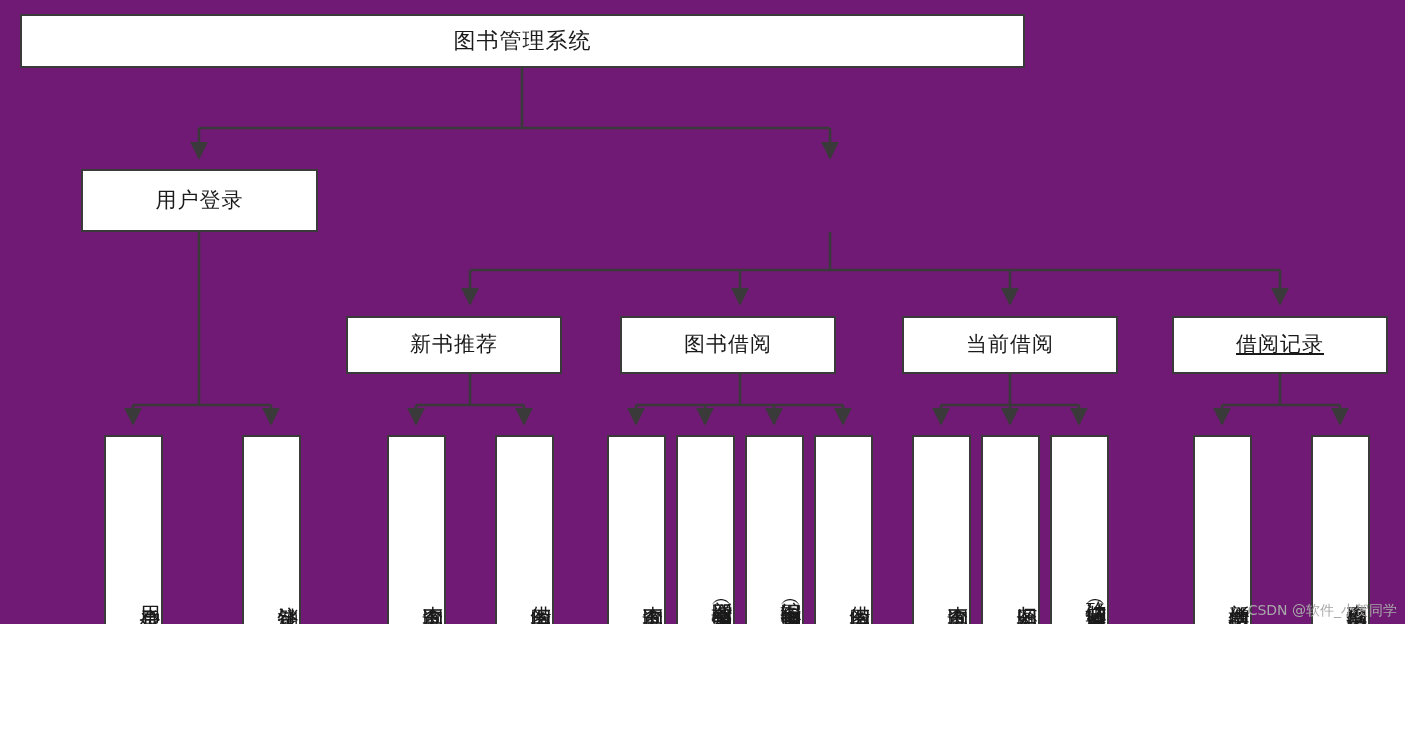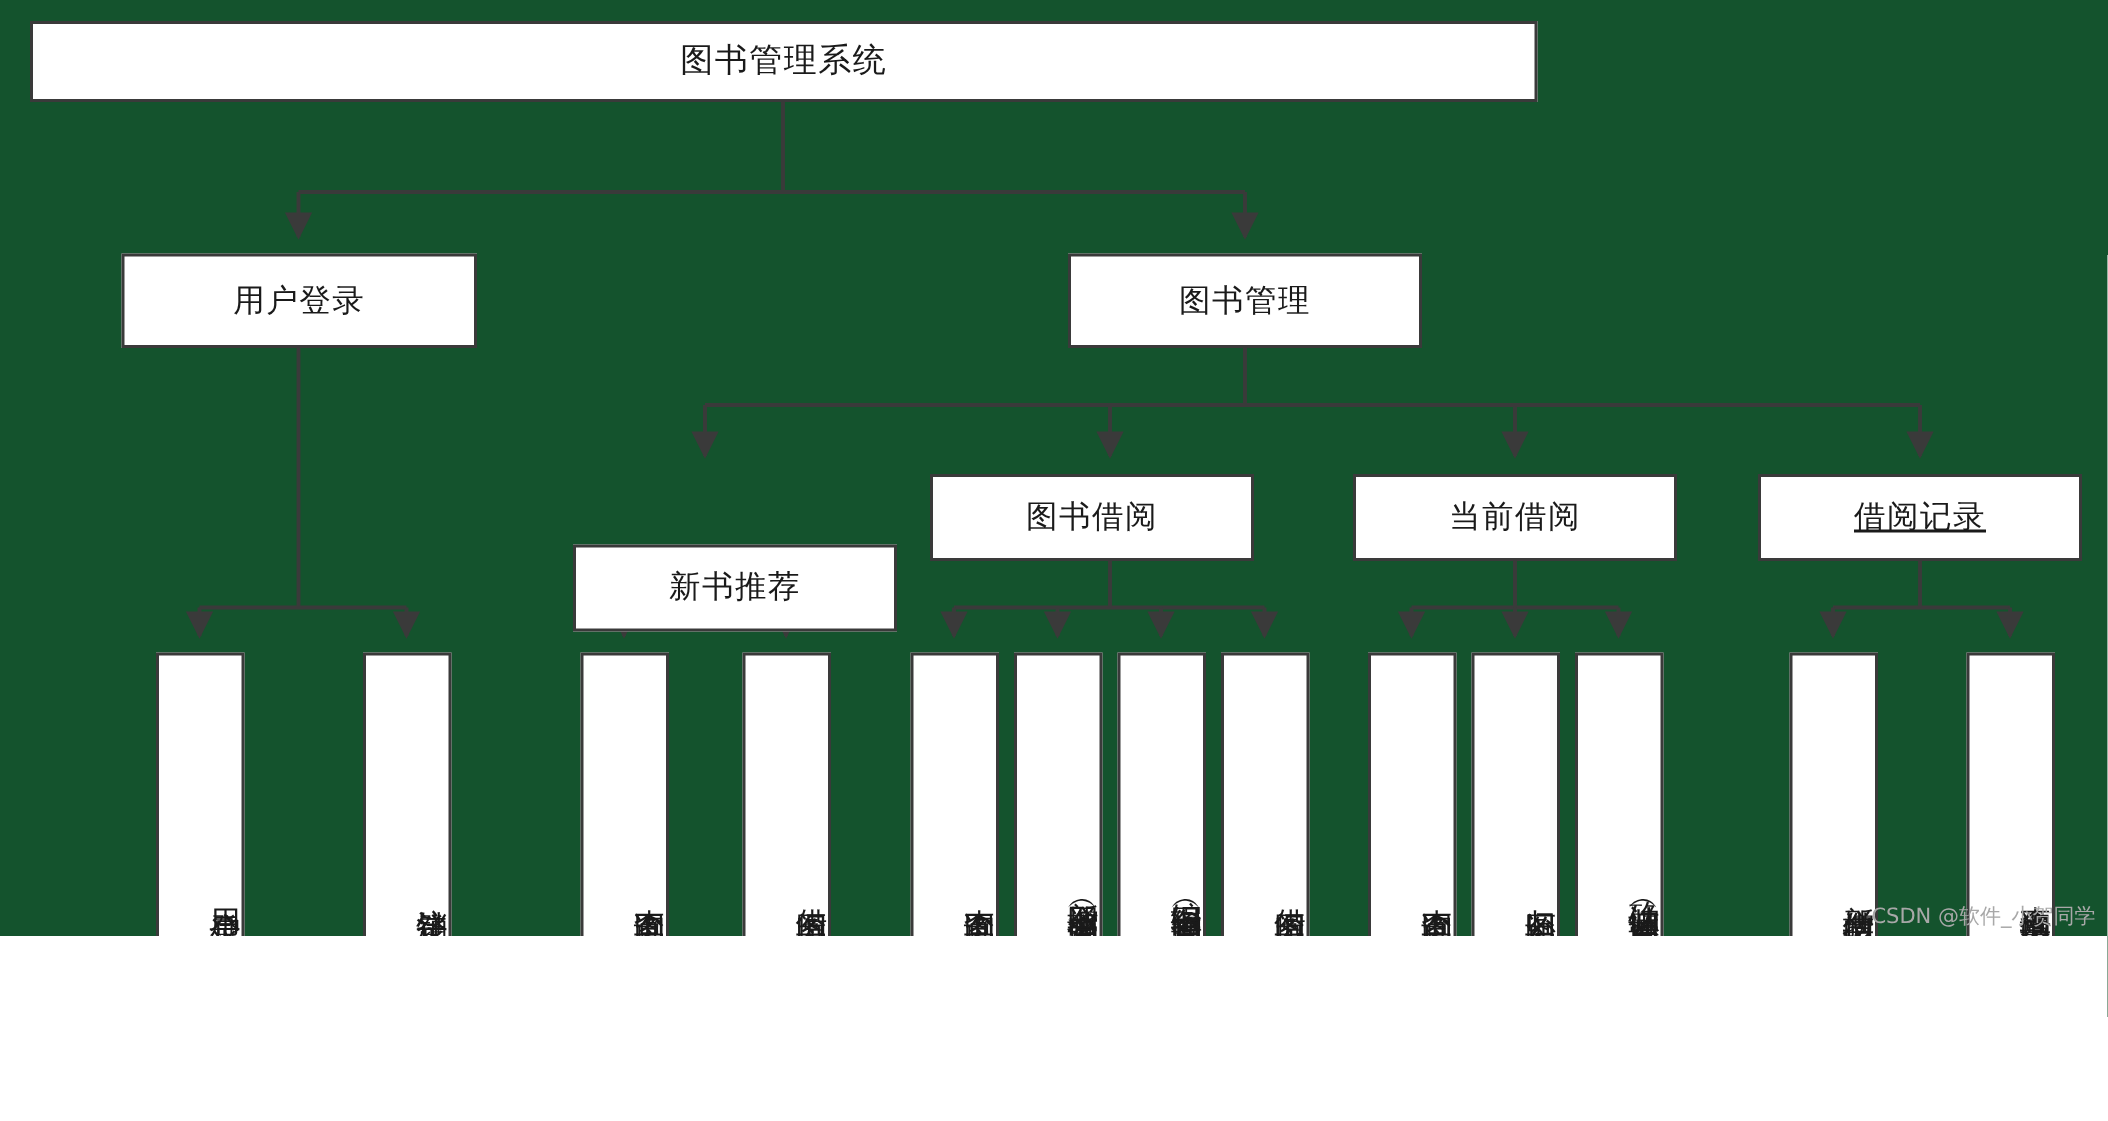--- a/index.html
+++ b/index.html
@@ -8,21 +8,21 @@
     padding: 0;
     background: #ffffff;
   }
   body {
     font-family: "DejaVu Sans", "Liberation Sans", sans-serif;
   }
   #canvas {
     position: relative;
     width: 1405px;
     height: 624px;
-    background: #14532d;
+    background: #701a75;
     overflow: hidden;
   }
   
   #connectors {
     position: absolute;
     left: 0;
     top: 0;
     width: 1405px;
     height: 747px;
   }
@@ -124,25 +124,22 @@
     </g>
   </svg>
 
   <div class="node horiz root" style="left:20px; top:14px; width:1005px; height:54px;">
     <span>图书管理系统</span>
   </div>
 
   <div class="node horiz" style="left:81px; top:169px; width:237px; height:63px;">
     <span>用户登录</span>
   </div>
-  <div class="node horiz" style="left:712px; top:169px; width:236px; height:63px;">
-    <span>图书管理</span>
-  </div>
 
-  <div class="node horiz" style="left:382px; top:316px; width:216px; height:58px;margin-top:47px;">
+  <div class="node horiz" style="left:346px; top:316px; width:216px; height:58px;">
     <span>新书推荐</span>
   </div>
   <div class="node horiz" style="left:620px; top:316px; width:216px; height:58px;">
     <span>图书借阅</span>
   </div>
   <div class="node horiz" style="left:902px; top:316px; width:216px; height:58px;">
     <span>当前借阅</span>
   </div>
   <div class="node horiz" style="left:1172px; top:316px; width:216px; height:58px;text-decoration:underline;">
     <span>借阅记录</span>

